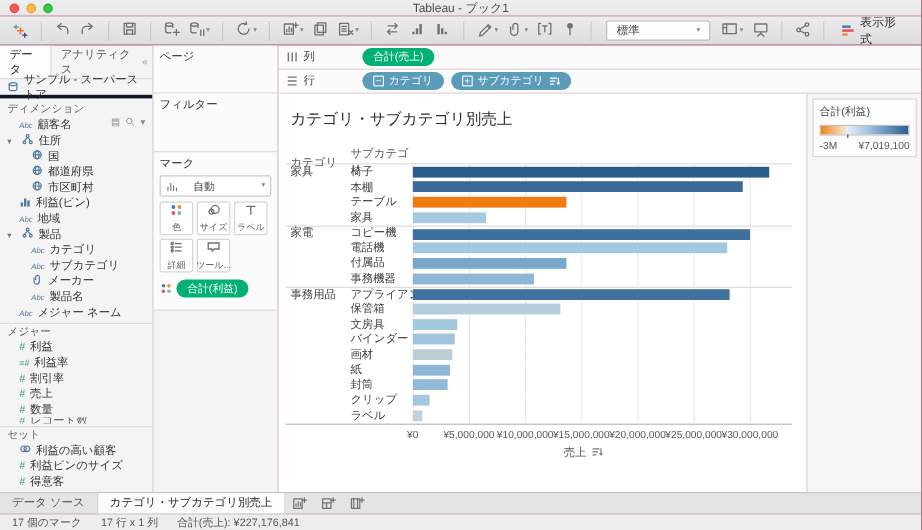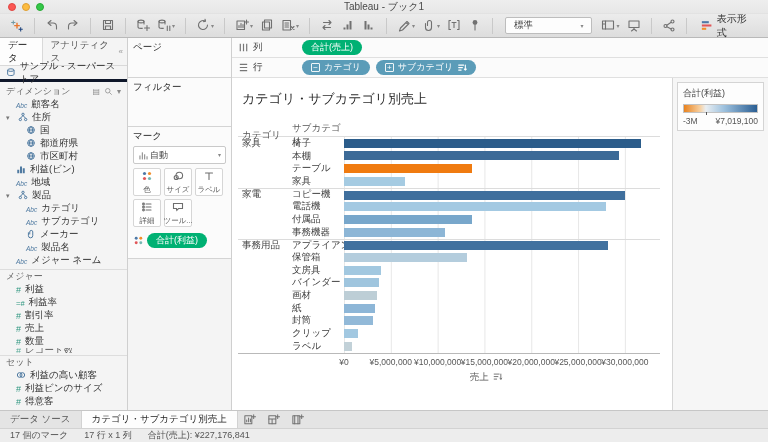--- a/index.html
+++ b/index.html
@@ -32,21 +32,21 @@
   .main{ position:absolute; top:38px; bottom:32px; left:0; right:0; display:flex; }
   
   .sidebar{ width:128px; background:#f4f4f4; border-right:1px solid #cfcfcf; display:flex; flex-direction:column; overflow:hidden;}
   .side-tabs{ display:flex; height:28px; border-bottom:1px solid #d9d9d9; align-items:stretch; font-size:9.5px;}
   .side-tab{ padding:0 8px; display:flex; align-items:center; color:#555; }
   .side-tab.active{ background:#fdfdfd; color:#222; border-right:1px solid #d9d9d9; }
   .side-collapse{ margin-left:auto; color:#999; font-size:8px; display:flex; align-items:center; padding-right:4px;}
   .datasource{ height:16px; display:flex; align-items:center; gap:4px; padding:0 6px; font-size:9.5px; color:#333; border-bottom:3px solid #0f172a;}
   .datasource svg{ width:11px; height:11px; }
   .dsi *{ stroke:#4f7aa1; fill:none; stroke-width:1.2; }
-  .sec-h{ height:14px; display:flex; align-items:center; padding:0 6px; color:#5f5f5f; font-size:9px; border-top:1px solid #dddddd; margin-top:2px;}
+  .sec-h{ height:14px; display:flex; padding:0 6px; color:#5f5f5f; font-size:9px; border-top:1px solid #dddddd; margin-top:2px;flex-direction:column;}
   .sec-h:first-of-type{ border-top:none; }
   .sec-h .sec-icons{ margin-left:auto; display:flex; gap:4px; align-items:center; color:#8a8a8a; font-size:8px;}
   .sec-h .sec-icons svg{ width:9px; height:9px;}
   .fitem{ height:13px; display:flex; align-items:center; gap:4px; padding-left:6px; font-size:9.5px; color:#333; white-space:nowrap;}
   .fitem.ind1{ padding-left:16px; } .fitem.ind2{ padding-left:26px; }
   .fitem .cexp{ width:8px; color:#777; font-size:7px; }
   .fitem svg{ width:10px; height:10px; flex:none;}
   .fld *{ stroke:#4f7aa1; fill:none; stroke-width:1.2; }
   .fld .fil{ fill:#4f7aa1; stroke:none; }
   .ic-abc{ color:#4f7aa1; font-size:6.5px; font-style:italic; width:12px; flex:none;}
@@ -54,21 +54,21 @@
   .ic-calc{ color:#309781; font-size:7.5px; width:12px; flex:none;}
   .clipped{ height:5px; overflow:hidden; opacity:.8;}
   
   .cards-col{ width:104px; background:#f4f4f4; border-right:1px solid #cfcfcf; display:flex; flex-direction:column;}
   .card{ background:#fbfbfb; border-bottom:1px solid #d4d4d4; padding:3px 5px; }
   .card .card-title{ font-size:9.5px; color:#333; }
   .card.pages{ height:40px; }
   .card.filters{ height:49px; }
   .card.marks{ height:132px; }
   .card-fill{ flex:1; background:#f4f4f4; }
-  .mark-type{ margin-top:3px; height:18px; border:1px solid #c9c9c9; background:#fff; border-radius:2px; display:flex; align-items:center; gap:1px; padding:0 4px; font-size:9px; color:#444;}
+  .mark-type{ margin-top:3px; height:18px; border:1px solid #c9c9c9; background:#fff; border-radius:2px; display:flex; align-items:center; gap:12px; padding:0 4px; font-size:9px; color:#444;}
   .mark-type svg{ width:11px; height:11px;}
   .mark-type .caret{ margin-left:auto; }
   .mbtn-grid{ display:flex; flex-wrap:wrap; gap:3px; margin-top:4px;}
   .mbtn{ width:28px; height:28px; border:1px solid #d6d6d6; border-radius:2px; background:#fff; display:flex; flex-direction:column; align-items:center; justify-content:center; gap:1px;}
   .mbtn svg{ width:12px; height:12px;}
   .mbtn .mlabel{ font-size:7.5px; color:#555; white-space:nowrap;}
   .mki *{ stroke:#6e6e6e; fill:none; stroke-width:1.1; stroke-linecap:round;}
   .mark-pill-row{ display:flex; align-items:center; gap:3px; margin-top:6px;}
   .mark-pill-row svg{ width:11px; height:11px; flex:none;}
   

